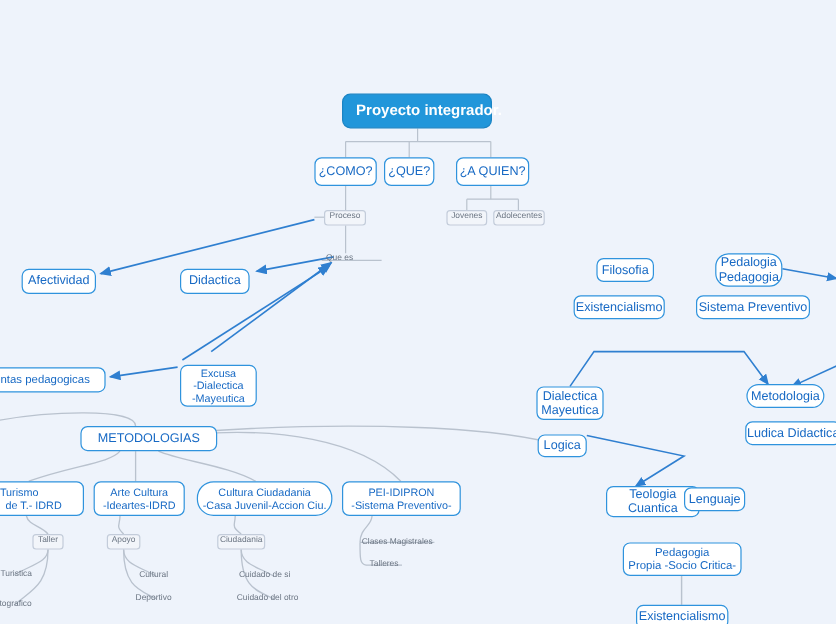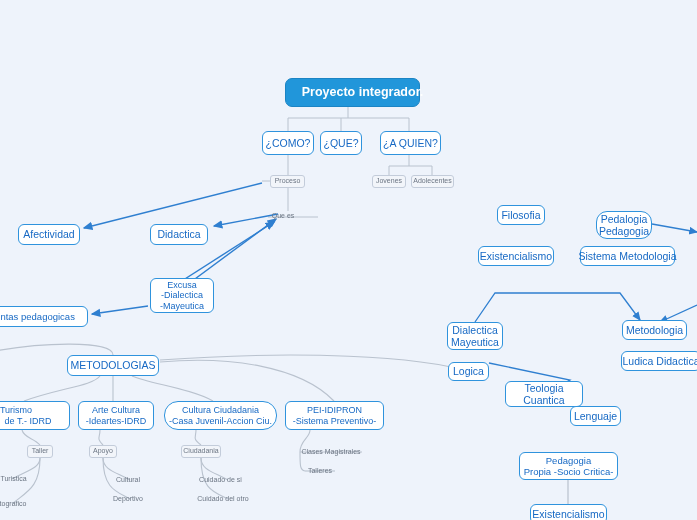--- a/index.html
+++ b/index.html
@@ -135,39 +135,39 @@
       <path d="M475,322 L495,293 L620,293 L640,320" marker-end="url(#arrow)"></path>
       <path d="M697,305 L660,322" marker-end="url(#arrow)"></path>
       <path d="M489,363 L570,380 L530,405" marker-end="url(#arrow)"></path>
     </g>
 
     <g stroke="#b9c2ce" stroke-width="1.2" fill="none">
       <path d="M568,480 L568,504"></path>
     </g>
   </svg>
 
-  <div class="node n-root" style="left: 285px; top: 78px; width: 135px; height: 29px; padding-left: 20px;">Proyecto integrador.</div>
+  <div class="node n-root" style="left: 285px; top: 78px; width: 125px; height: 29px; padding-left: 20px;">Proyecto integrador.</div>
 
   <div class="node n-main" style="left: 262px; top: 131px; width: 52px; height: 24px;">¿COMO?</div>
   <div class="node n-main" style="left: 320px; top: 131px; width: 42px; height: 24px;">¿QUE?</div>
   <div class="node n-main" style="left: 380px; top: 131px; width: 61px; height: 24px;">¿A QUIEN?</div>
 
   <div class="node n-leaf" style="left: 270px; top: 175px; width: 35px; height: 13px;">Proceso</div>
   <div class="node n-cap" style="left: 268px; top: 211px; width: 30px; height: 11px;">Que es</div>
   <div class="node n-leaf" style="left: 372px; top: 175px; width: 34px; height: 13px;">Jovenes</div>
   <div class="node n-leaf" style="left: 411px; top: 175px; width: 43px; height: 13px;">Adolecentes</div>
 
   <div class="node n-main" style="left: 18px; top: 224px; width: 62px; height: 21px;">Afectividad</div>
   <div class="node n-main" style="left: 150px; top: 224px; width: 58px; height: 21px;">Didactica</div>
-  <div class="node n-main xs" style="left: 150px; top: 278px; width: 64px; height: 35px;">Excusa
+  <div class="node n-main xs" style="left: 150px; top: 304px; width: 64px; height: 35px;">Excusa
 -Dialectica
 -Mayeutica</div>
   <div class="node n-main sm" style="left: -28px; top: 306px; width: 116px; height: 21px;">...ientas pedagogicas</div>
 
-  <div class="node n-main" style="left: 67px; top: 355px; width: 92px; height: 21px;">METODOLOGIAS</div>
+  <div class="node n-main" style="left: 67px; top: 355px; width: 114px; height: 21px;">METODOLOGIAS</div>
   <div class="node n-main xs" style="left: -38px; top: 401px; width: 108px; height: 29px;">Turismo
 ...cia  de T.- IDRD</div>
   <div class="node n-main xs" style="left: 78px; top: 401px; width: 76px; height: 29px;">Arte Cultura
 -Ideartes-IDRD</div>
   <div class="node n-main xs" style="left: 164px; top: 401px; width: 113px; height: 29px; border-radius: 14px;">Cultura Ciudadania
 -Casa Juvenil-Accion Ciu.</div>
   <div class="node n-main xs" style="left: 285px; top: 401px; width: 99px; height: 29px;">PEI-IDIPRON
 -Sistema Preventivo-</div>
 
   <div class="node n-leaf" style="left: 27px; top: 445px; width: 26px; height: 13px;">Taller</div>
@@ -175,30 +175,30 @@
   <div class="node n-cap" style="left: -18px; top: 498px; width: 50px; height: 12px;">...artografico</div>
   <div class="node n-leaf" style="left: 89px; top: 445px; width: 28px; height: 13px;">Apoyo</div>
   <div class="node n-cap" style="left: 112px; top: 474px; width: 32px; height: 12px;">Cultural</div>
   <div class="node n-cap" style="left: 110px; top: 493px; width: 36px; height: 12px;">Deportivo</div>
   <div class="node n-leaf" style="left: 181px; top: 445px; width: 40px; height: 13px;">Ciudadania</div>
   <div class="node n-cap" style="left: 197px; top: 474px; width: 47px; height: 12px;">Cuidado de si</div>
   <div class="node n-cap" style="left: 196px; top: 493px; width: 54px; height: 12px;">Cuidado del otro</div>
   <div class="node n-cap" style="left: 300px; top: 445px; width: 62px; height: 14px;">Clases Magistrales</div>
   <div class="node n-cap" style="left: 305px; top: 464px; width: 30px; height: 14px;">Talleres</div>
 
-  <div class="node n-main" style="left: 497px; top: 205px; width: 48px; height: 20px;">Filosofia</div>
+  <div class="node n-main" style="left: 497px; top: 215px; width: 48px; height: 20px;">Filosofia</div>
   <div class="node n-main" style="left: 478px; top: 246px; width: 76px; height: 20px;">Existencialismo</div>
   <div class="node n-main" style="left: 596px; top: 211px; width: 56px; height: 28px; border-radius: 11px;">Pedalogia
 Pedagogia</div>
-  <div class="node n-main" style="left: 580px; top: 246px; width: 95px; height: 20px;">Sistema Metodologia</div>
+  <div class="node n-main" style="left: 580px; top: 246px; width: 95px; height: 20px;">Sistema Preventivo</div>
   <div class="node n-main" style="left: 447px; top: 322px; width: 56px; height: 28px;">Dialectica
 Mayeutica</div>
   <div class="node n-main" style="left: 448px; top: 362px; width: 41px; height: 19px;">Logica</div>
-  <div class="node n-main" style="left: 622px; top: 320px; width: 65px; height: 20px;">Metodologia</div>
+  <div class="node n-main" style="left: 622px; top: 320px; width: 65px; height: 20px; border-radius: 10px;">Metodologia</div>
   <div class="node n-main" style="left: 621px; top: 351px; width: 80px; height: 20px;">Ludica Didactica</div>
-  <div class="node n-main" style="left: 505px; top: 381px; width: 78px; height: 26px;">Teologia
+  <div class="node n-main" style="left: 505px; top: 405px; width: 78px; height: 26px;">Teologia
 Cuantica</div>
   <div class="node n-main" style="left: 570px; top: 406px; width: 51px; height: 20px;">Lenguaje</div>
   <div class="node n-main sm" style="left: 519px; top: 452px; width: 99px; height: 28px;">Pedagogia
 Propia -Socio Critica-</div>
   <div class="node n-main" style="left: 530px; top: 504px; width: 77px; height: 20px;">Existencialismo</div>
 
 </div>
 
 </body></html>

